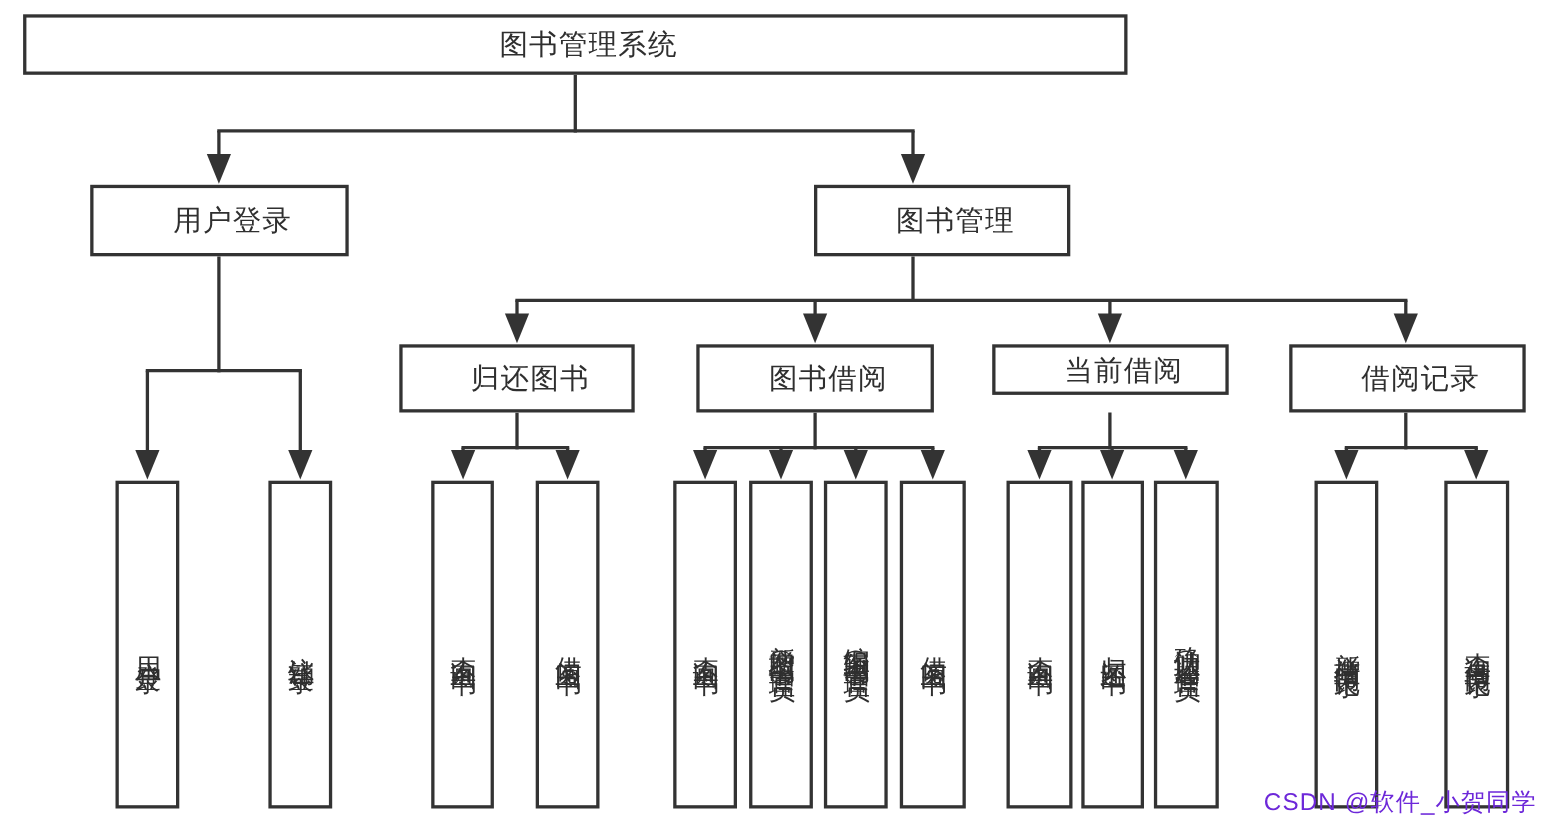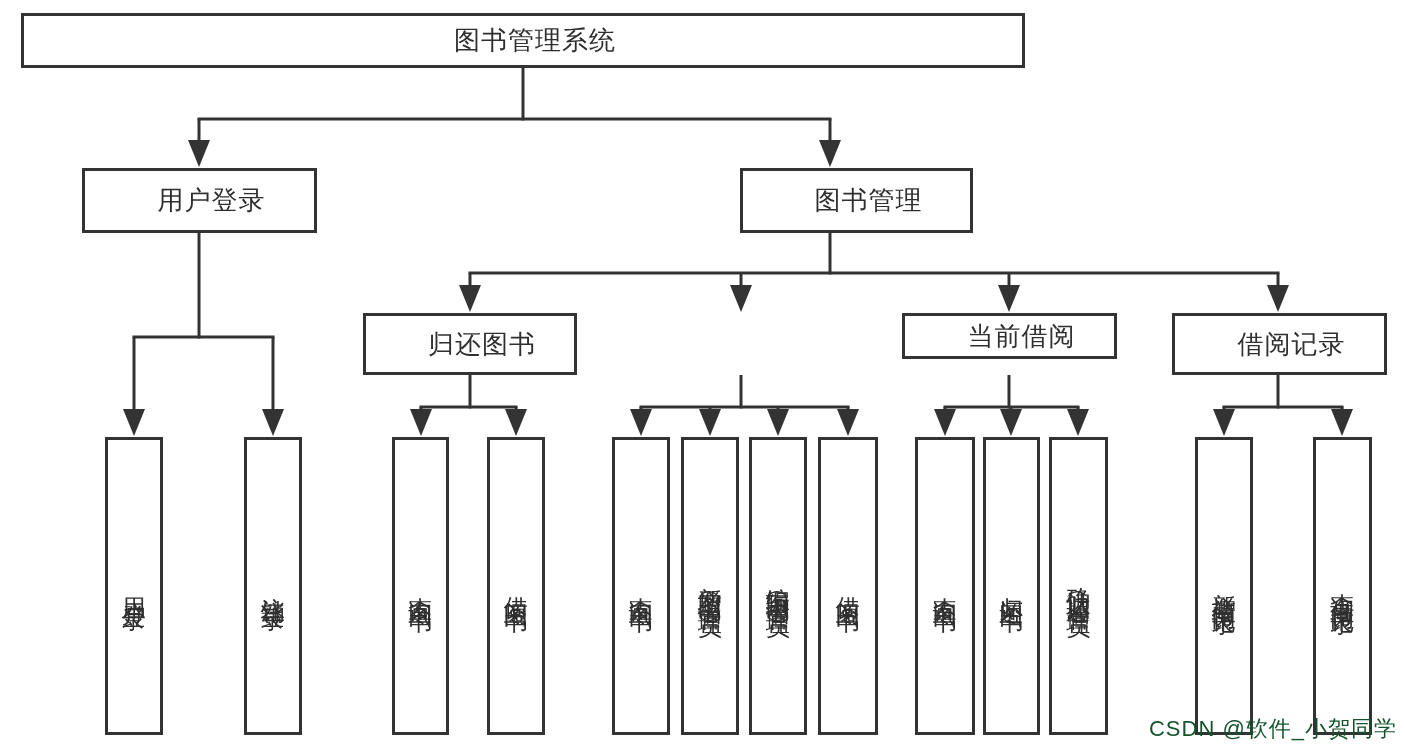--- a/index.html
+++ b/index.html
@@ -26,21 +26,21 @@
     writing-mode:vertical-rl;
     font-size:24px;
     letter-spacing:4px;
     line-height:1.15;
     color:#2f2f2f;
   }
   .watermark{
     position:absolute;
     right:8px;bottom:3px;
     font-size:22px;
-    color:#14532d;
+    color:#6d28d9;
     letter-spacing:1px;
     white-space:nowrap;
   }
 </style>
 </head>
 <body>
 
 <div id="canvas">
 
   <svg id="wires" viewBox="0 0 1405 747" xmlns="http://www.w3.org/2000/svg">
@@ -131,20 +131,23 @@
   <div class="node lvl-h" style="left:82px;top:168px;width:235px;height:65px;">
     <span>用户登录</span>
   </div>
   <div class="node lvl-h" style="left:712px;top:168px;width:233px;height:65px;margin-left:28px;">
     <span>图书管理</span>
   </div>
 
   <div class="node lvl-h" style="left:363px;top:313px;width:214px;height:62px;">
     <span>归还图书</span>
   </div>
+  <div class="node lvl-h" style="left:633px;top:313px;width:216px;height:62px;">
+    <span>图书借阅</span>
+  </div>
   <div class="node lvl-h" style="left:902px;top:313px;width:215px;height:46px;">
     <span>当前借阅</span>
   </div>
   <div class="node lvl-h" style="left:1172px;top:313px;width:215px;height:62px;justify-content:center;">
     <span>借阅记录</span>
   </div>
 
   <div class="node leaf" style="left:105px;">
     <span class="vtext">用户登录</span>
   </div>

